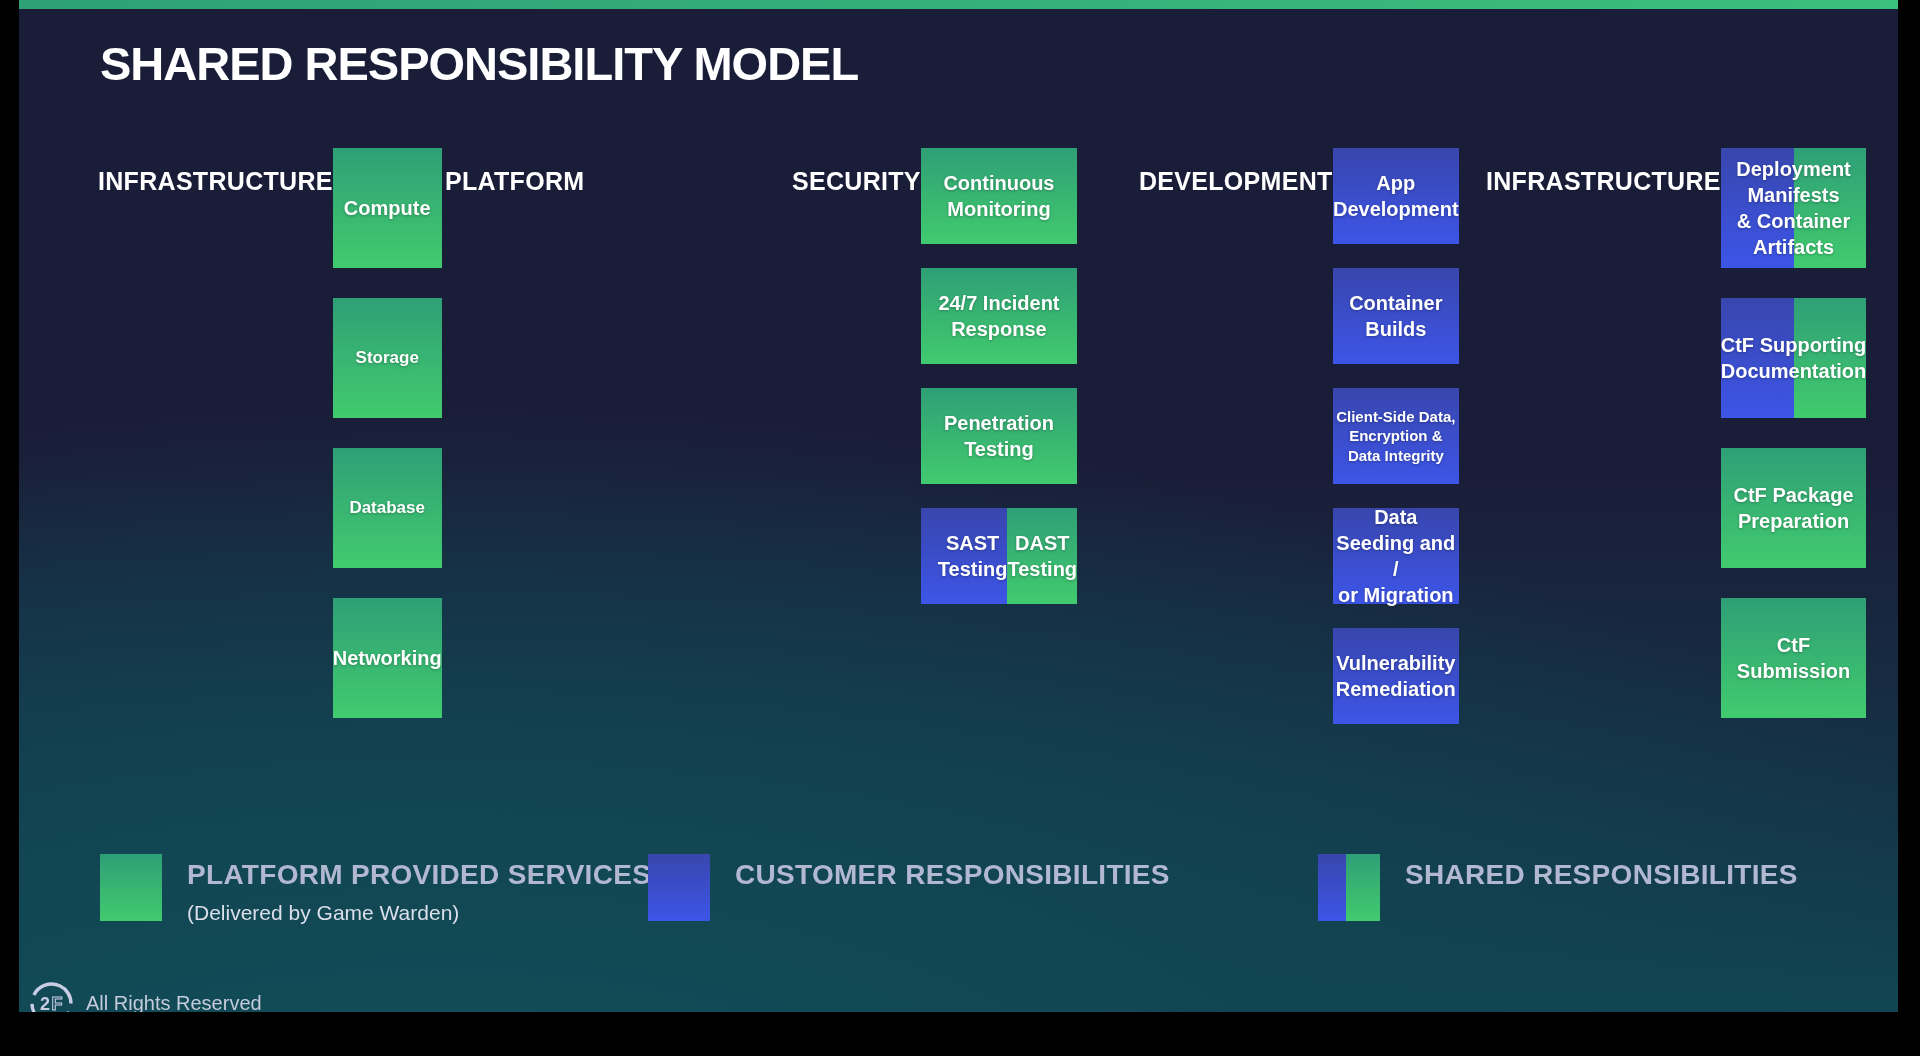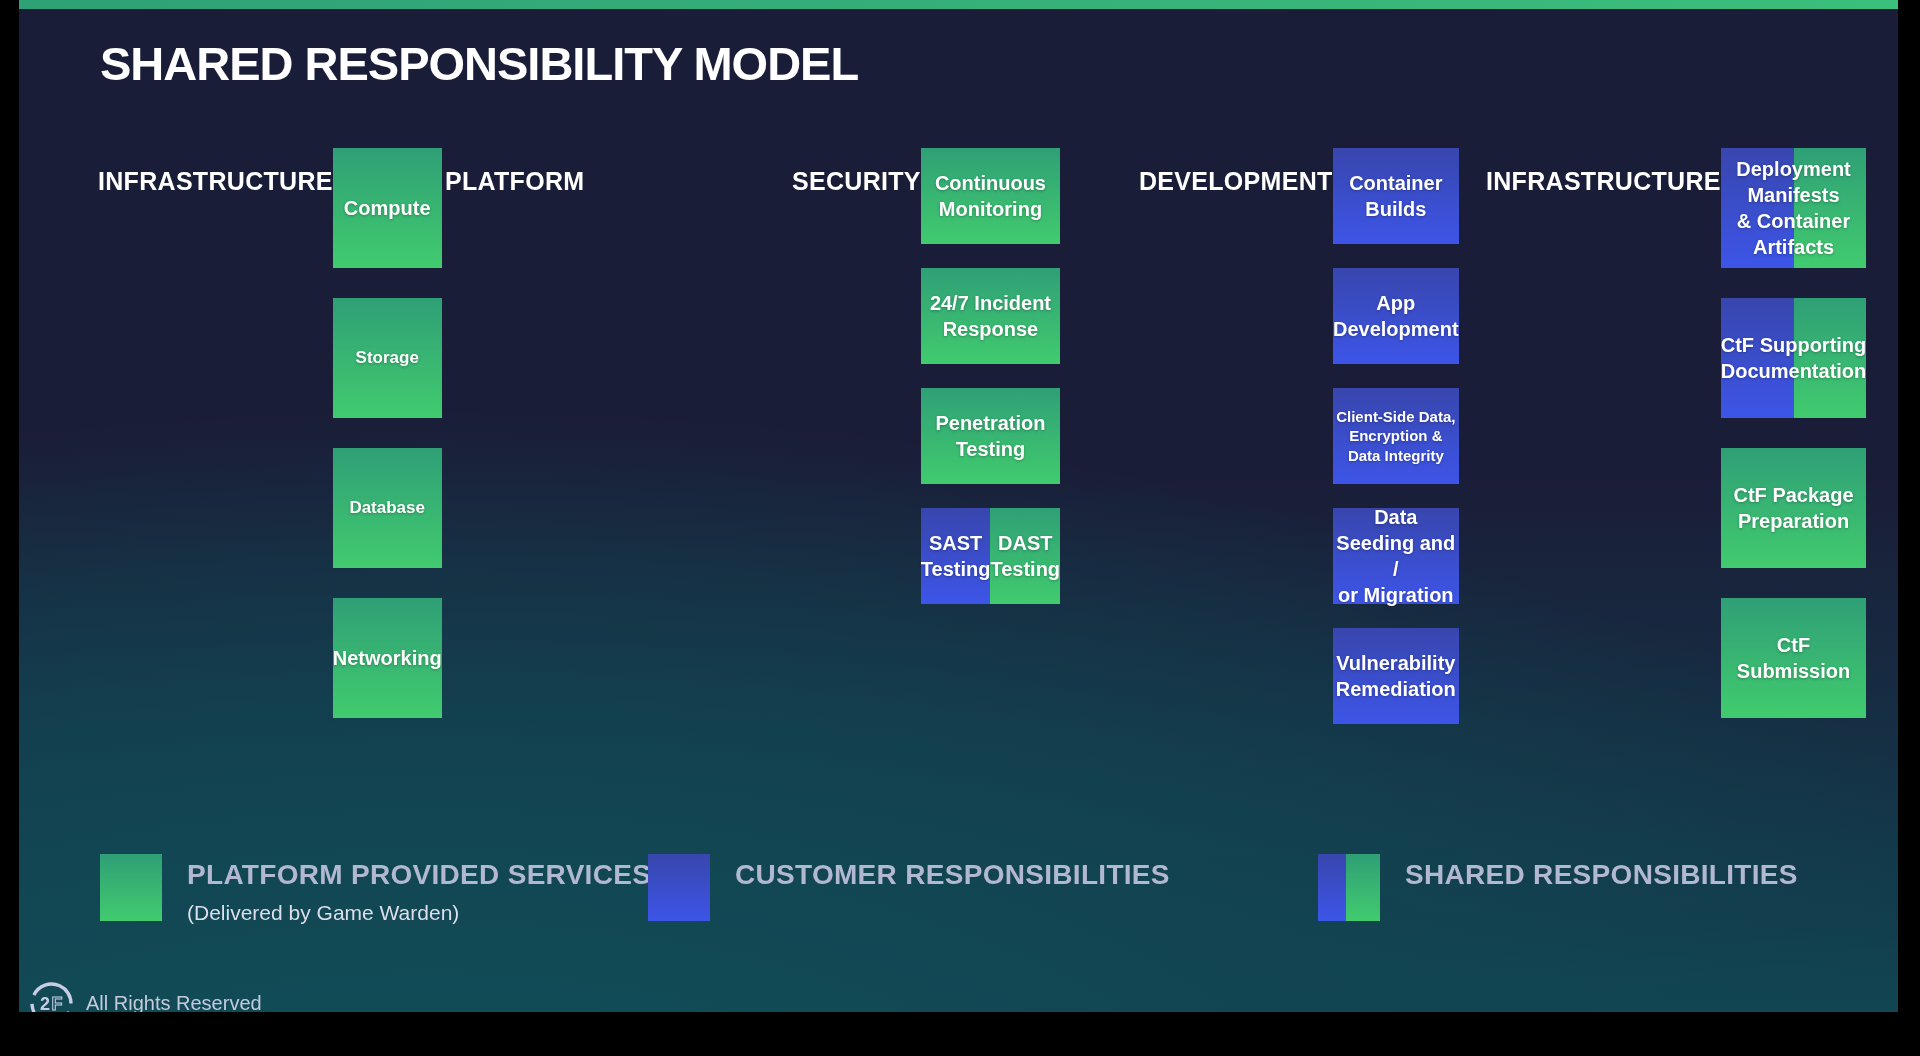--- a/index.html
+++ b/index.html
@@ -31,21 +31,21 @@
 
   .box-split{position:relative;border-radius:26px;}
   .box-split .half-bg{position:absolute;top:0;bottom:0;width:50%;}
   .box-split .half-bg.l{left:0;background:linear-gradient(180deg,#3846ad,#3d55e8);}
   .box-split .half-bg.r{right:0;background:linear-gradient(180deg,#2f9f76,#41cb6e);}
   .box-split .split-label{position:relative;z-index:1;}
 
   .box-pair{padding:0;}
   .box-pair .half{width:50%;height:100%;display:flex;align-items:center;justify-content:center;
                   text-align:center;white-space:pre-line;}
-  .box-pair .half.l{background:linear-gradient(180deg,#3846ad,#3d55e8);}
+  .box-pair .half.l{background:linear-gradient(180deg,#3846ad,#3d55e8);padding-left:17px;}
   .box-pair .half.r{background:linear-gradient(180deg,#2f9f76,#41cb6e);}
 
   .legend-item{position:absolute;top:854px;display:flex;align-items:flex-start;gap:25px;}
   .li-0{left:81px} .li-1{left:629px} .li-2{left:1299px}
   .swatch{width:62px;height:67px;flex:0 0 auto;}
   .swatch-green{background:linear-gradient(180deg,#2f9f76,#41cb6e);}
   .swatch-blue{background:linear-gradient(180deg,#3846ad,#3d55e8);}
   .swatch-split{display:flex;}
   .swatch-split .sb{width:45%;height:100%;background:linear-gradient(180deg,#3846ad,#3d55e8);}
   .swatch-split .sg{width:55%;height:100%;background:linear-gradient(180deg,#2f9f76,#41cb6e);}
@@ -94,22 +94,22 @@
 Testing</div>
             <div class="half r">DAST
 Testing</div>
           </div>
         </div>
       </section>
 
       <section class="col col-3 short">
         <div class="col-header">DEVELOPMENT</div>
         <div class="boxes">
+          <div class="box box-blue">App Development</div>
           <div class="box box-blue">Container Builds</div>
-          <div class="box box-blue">App Development</div>
           <div class="box box-blue">Client-Side Data,
 Encryption &amp; Data Integrity</div>
           <div class="box box-blue">Data Seeding and /
 or Migration</div>
           <div class="box box-blue">Vulnerability
 Remediation</div>
         </div>
       </section>
 
       <section class="col col-4 tall">

